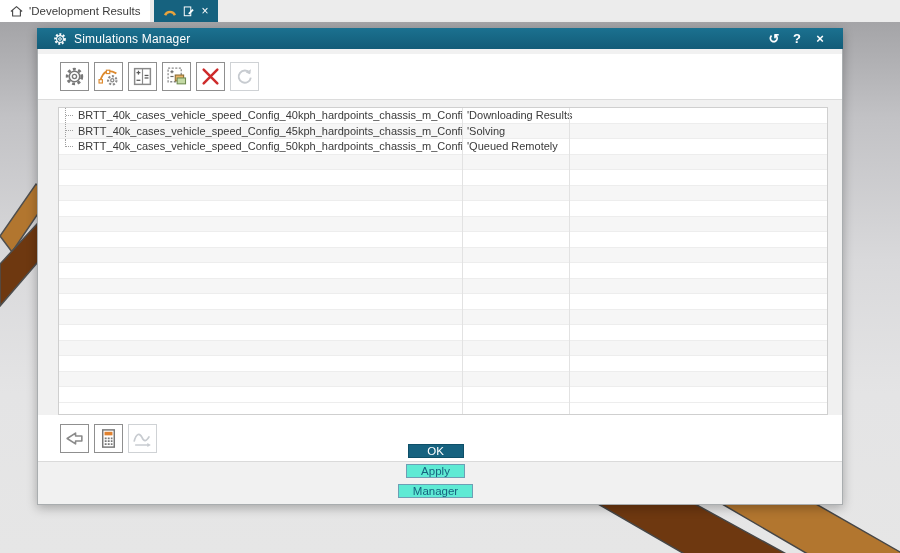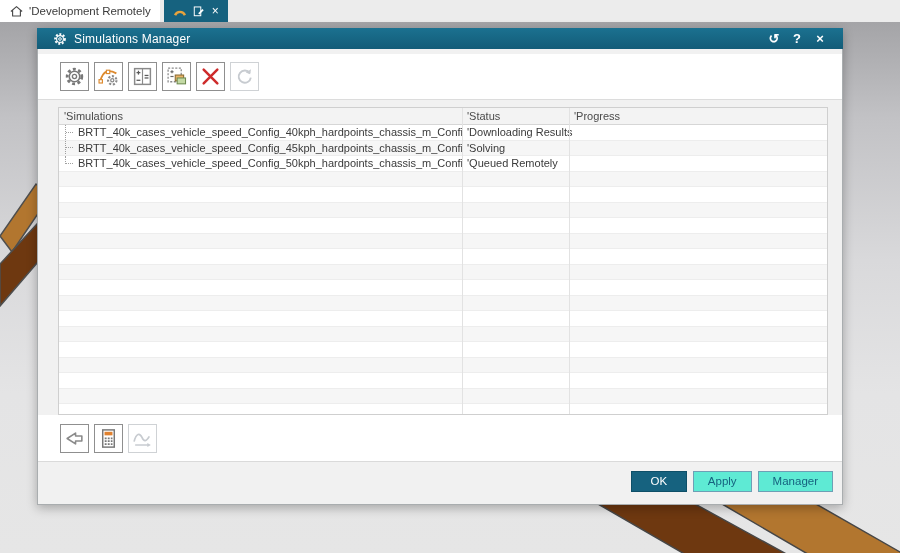--- a/index.html
+++ b/index.html
@@ -55,21 +55,21 @@
   .tree.end::before { bottom:7px; }
   .tree::after { content:""; position:absolute; left:1px; top:7px; width:7px; border-top:1px dotted #a0a0a0; }
   .td1 .nm { margin-left:4px; }
 
   
   .btm-toolbar { position:absolute; left:0; top:387px; width:804px; height:47px; background:#fff;
     border-bottom:1px solid #dadada; display:flex; align-items:center; padding-left:22px; gap:5px; }
 
   
   .footer { position:absolute; left:0; bottom:0; width:804px; height:40px;
-    display:flex; align-items:center; justify-content:flex-end; gap:6px; padding:0 9px 6px 0; }
+    display:flex; align-items:center; justify-content:flex-end; gap:6px; padding:0 9px 6px 0;flex-direction:column; }
   .btn { height:21px; min-width:56px; padding:0 14px; font-size:11.5px; font-family:"Liberation Sans",sans-serif;
     display:flex; align-items:center; justify-content:center; cursor:pointer;
     background:#5eead4; color:#16627F; border:1px solid #6e9fb5; }
   .btn.primary { background:#16627F; color:#fff; border-color:#0e4f68; }
 </style>
 </head>
 <body>
 
 <div class="stage">
 
@@ -80,21 +80,21 @@
     <polygon points="0,264 50,210 50,248 0,306" fill="#6E3810" stroke="#4e4e4e" stroke-width="1.5"></polygon>
     <polygon points="598,504 695,504 790,556 688,556" fill="#6E3810" stroke="#464646" stroke-width="1.5"></polygon>
     <polygon points="722,504 816,504 914,560 818,560" fill="#B2762F" stroke="#464646" stroke-width="1.5"></polygon>
   </svg>
 
   <div class="tabbar">
     <div class="tab tab-inactive">
       <svg width="15" height="15" viewBox="0 0 20 20">
         <path d="M2.5 10 L10 3.5 L17.5 10 M4.8 8.4 L4.8 16 L15.2 16 L15.2 8.4" fill="none" stroke="#4a4a4a" stroke-width="1.5" stroke-linejoin="round"></path>
       </svg>
-      <span>'Development Remotely</span>
+      <span>'Development Results</span>
     </div>
     <div class="tab tab-active">
       <svg width="14" height="12" viewBox="0 0 20 16">
         <path d="M3 14 A7.5 7.5 0 0 1 17 14" fill="none" stroke="#E8A33D" stroke-width="3.4"></path>
       </svg>
       <svg width="13" height="13" viewBox="0 0 20 20">
         <rect x="3.5" y="3" width="10" height="13.5" fill="none" stroke="#fff" stroke-width="1.5"></rect>
         <path d="M9.5 12.5 L16 6 L18 8 L11.5 14.5 Z" fill="#fff"></path>
       </svg>
       <span class="tab-close">×</span>
@@ -164,25 +164,20 @@
         <svg width="21" height="21" viewBox="0 0 20 20">
           <path d="M15 6.8 A5.8 5.8 0 1 0 16 11" fill="none" stroke="#c7cbd0" stroke-width="1.8"></path>
           <path d="M16.2 3.2 L15.4 7.8 L11.2 6.3 Z" fill="#c7cbd0"></path>
         </svg>
       </div>
     </div>
 
     <div class="table">
       <div class="vline vline1"></div>
       <div class="vline vline2"></div>
-      <div class="thead">
-        <div class="th th1">'Simulations</div>
-        <div class="th th2">'Status</div>
-        <div class="th th3">'Progress</div>
-      </div>
       <div class="tbody">
         <div class="trow">
           <div class="td1">
               <span class="tree"></span>
             <span class="nm">BRTT_40k_cases_vehicle_speed_Config_40kph_hardpoints_chassis_m_Config1 [m]</span>
             </div>
           <div class="td2">'Downloading Results</div>
           <div class="td3"></div>
         </div>
         <div class="trow alt">

